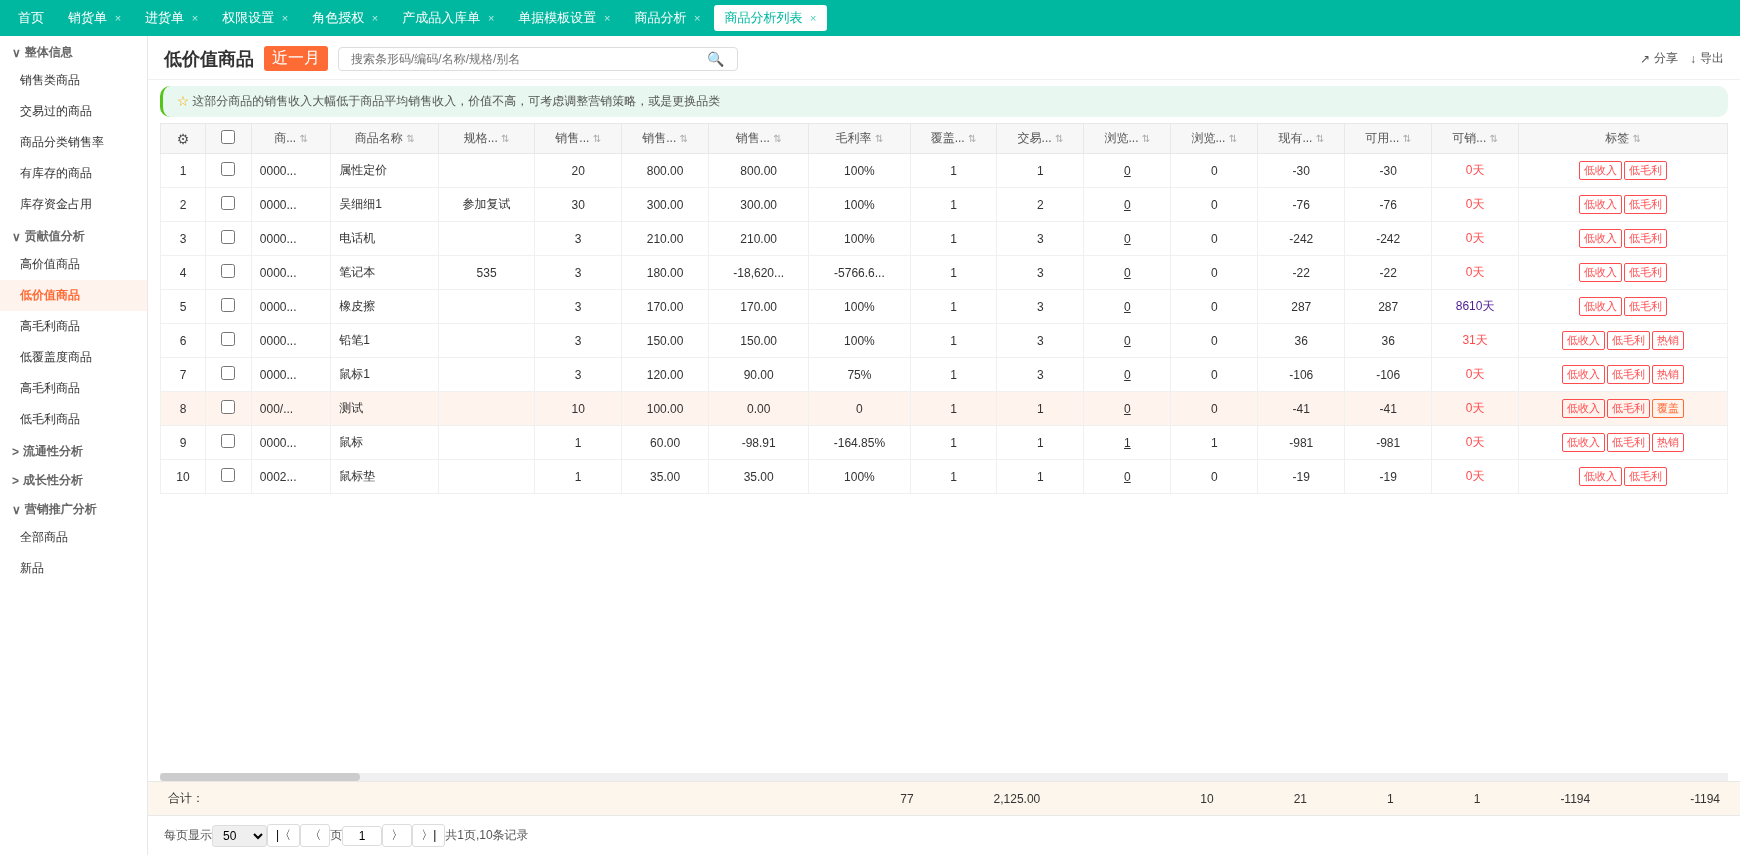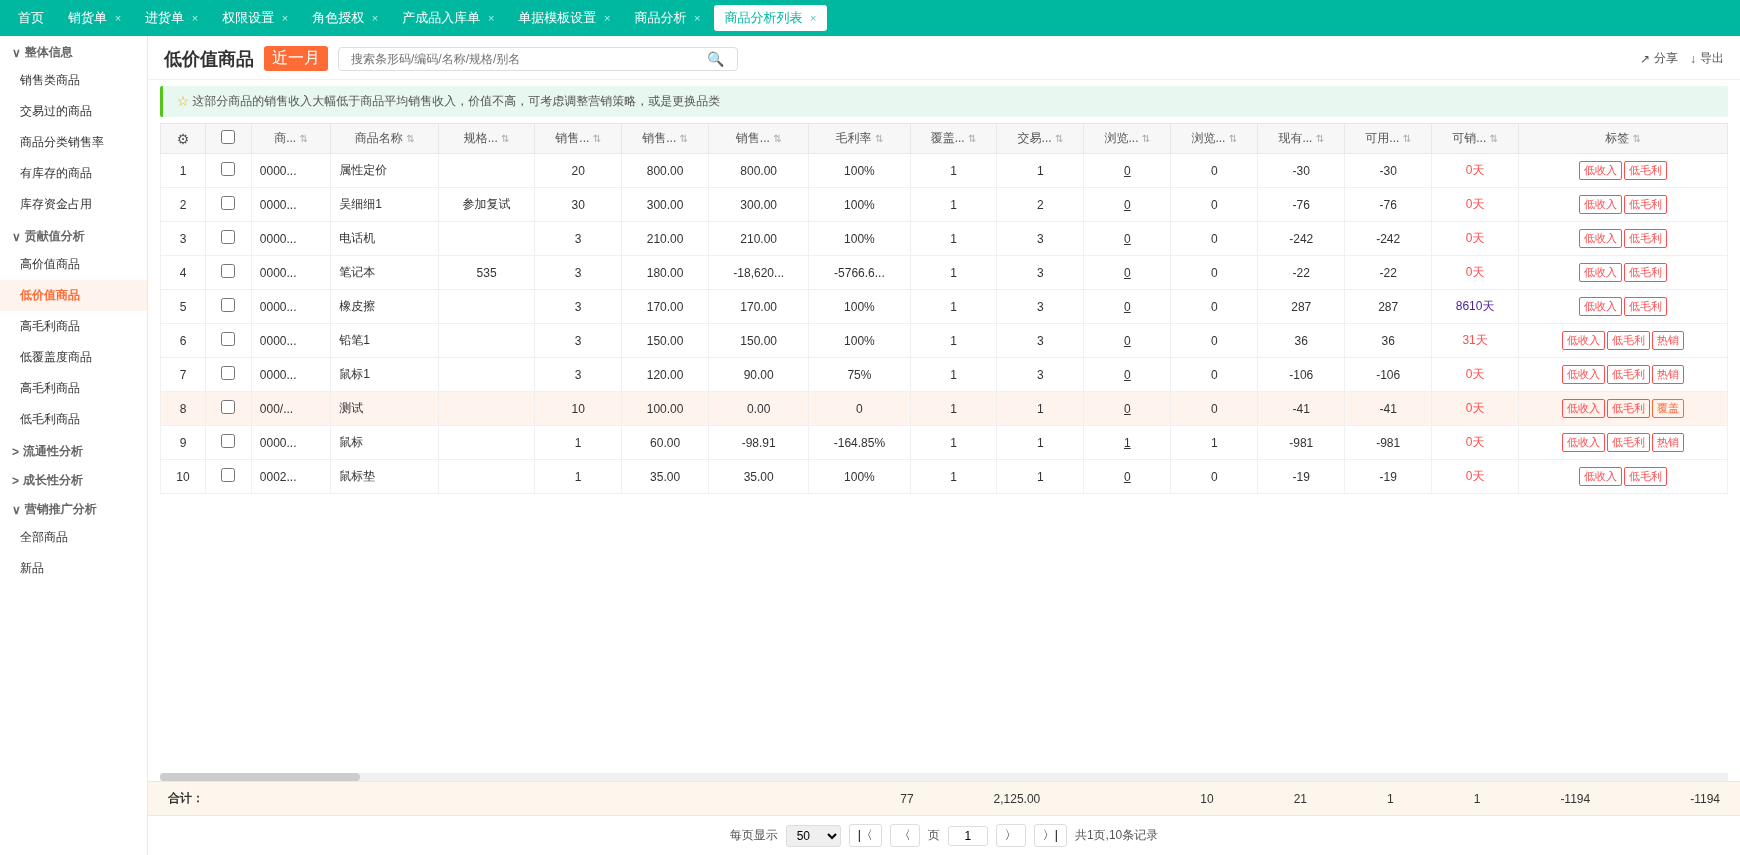--- a/index.html
+++ b/index.html
@@ -122,21 +122,21 @@
     }
 
     
     .info-banner {
       background: #e8f8f0;
       border-left: 3px solid #52c41a;
       padding: 7px 14px;
       color: #555;
       font-size: 12px;
       margin: 6px 12px;
-      border-radius: 2px;
+      border-radius: 10px;
     }
     .info-banner::before { content: '☆ '; color: #faad14; }
 
     
     .table-container {
       flex: 1;
       overflow: auto;
       padding: 0 12px;
     }
     table {
@@ -184,30 +184,29 @@
     .footer-summary {
       background: #fdf6ec;
       border-top: 1px solid #e8e8e8;
       padding: 8px 20px;
       display: flex;
       align-items: center;
       gap: 40px;
       font-size: 12px;
       color: #333;
     }
-    .footer-label { font-weight: bold; }
+    .footer-label { font-weight: normal; }
 
     
     .pagination {
       display: flex;
       align-items: center;
-      justify-content: center;
+      justify-content: flex-start;
       padding: 8px 16px;
       border-top: 1px solid #e8e8e8;
-      gap: 8px;
       font-size: 12px;
       color: #555;
     }
     .page-select {
       border: 1px solid #ddd;
       border-radius: 3px;
       padding: 2px 6px;
       font-size: 12px;
     }
     .page-btn {

